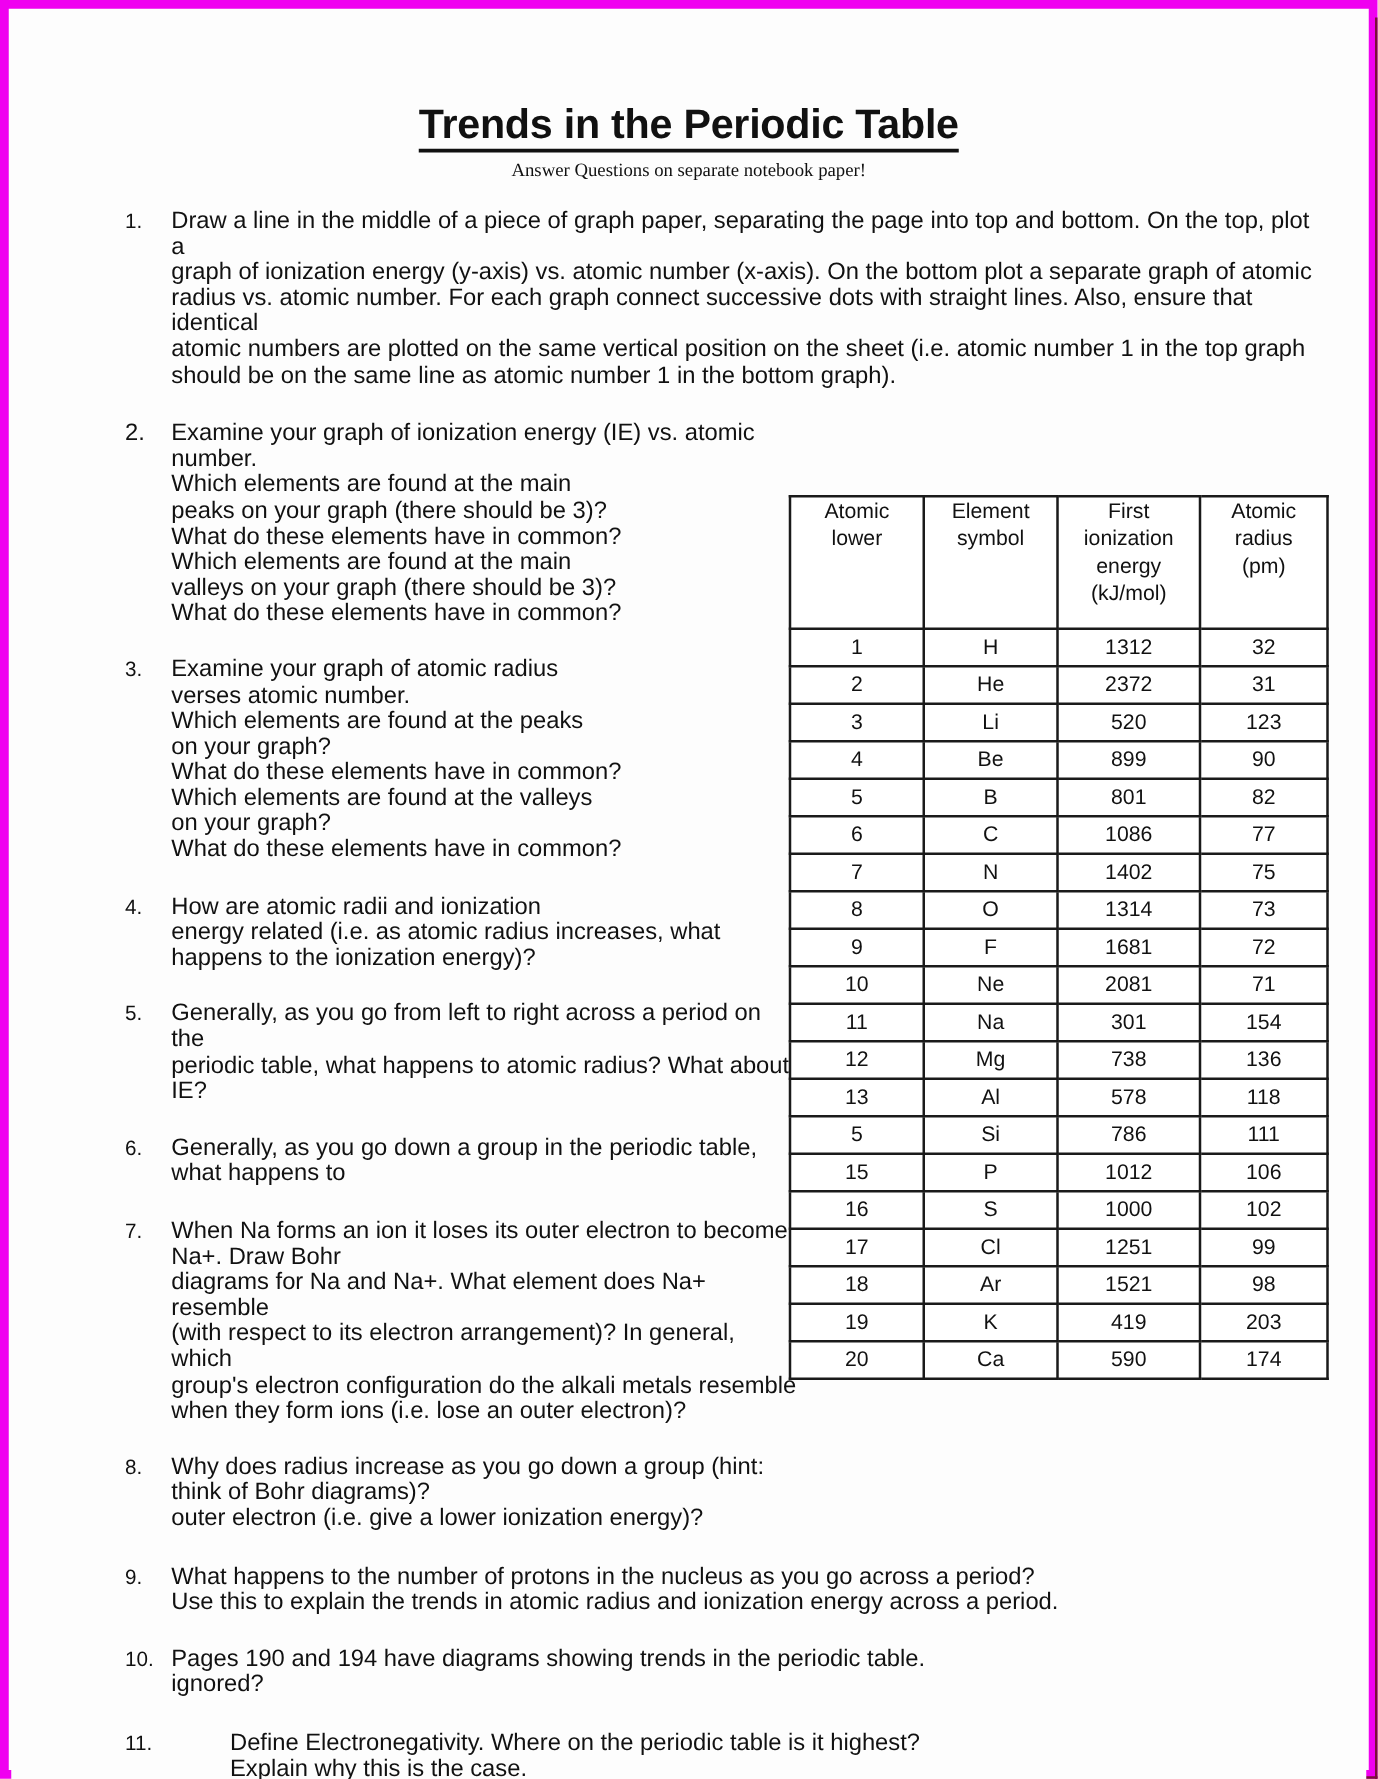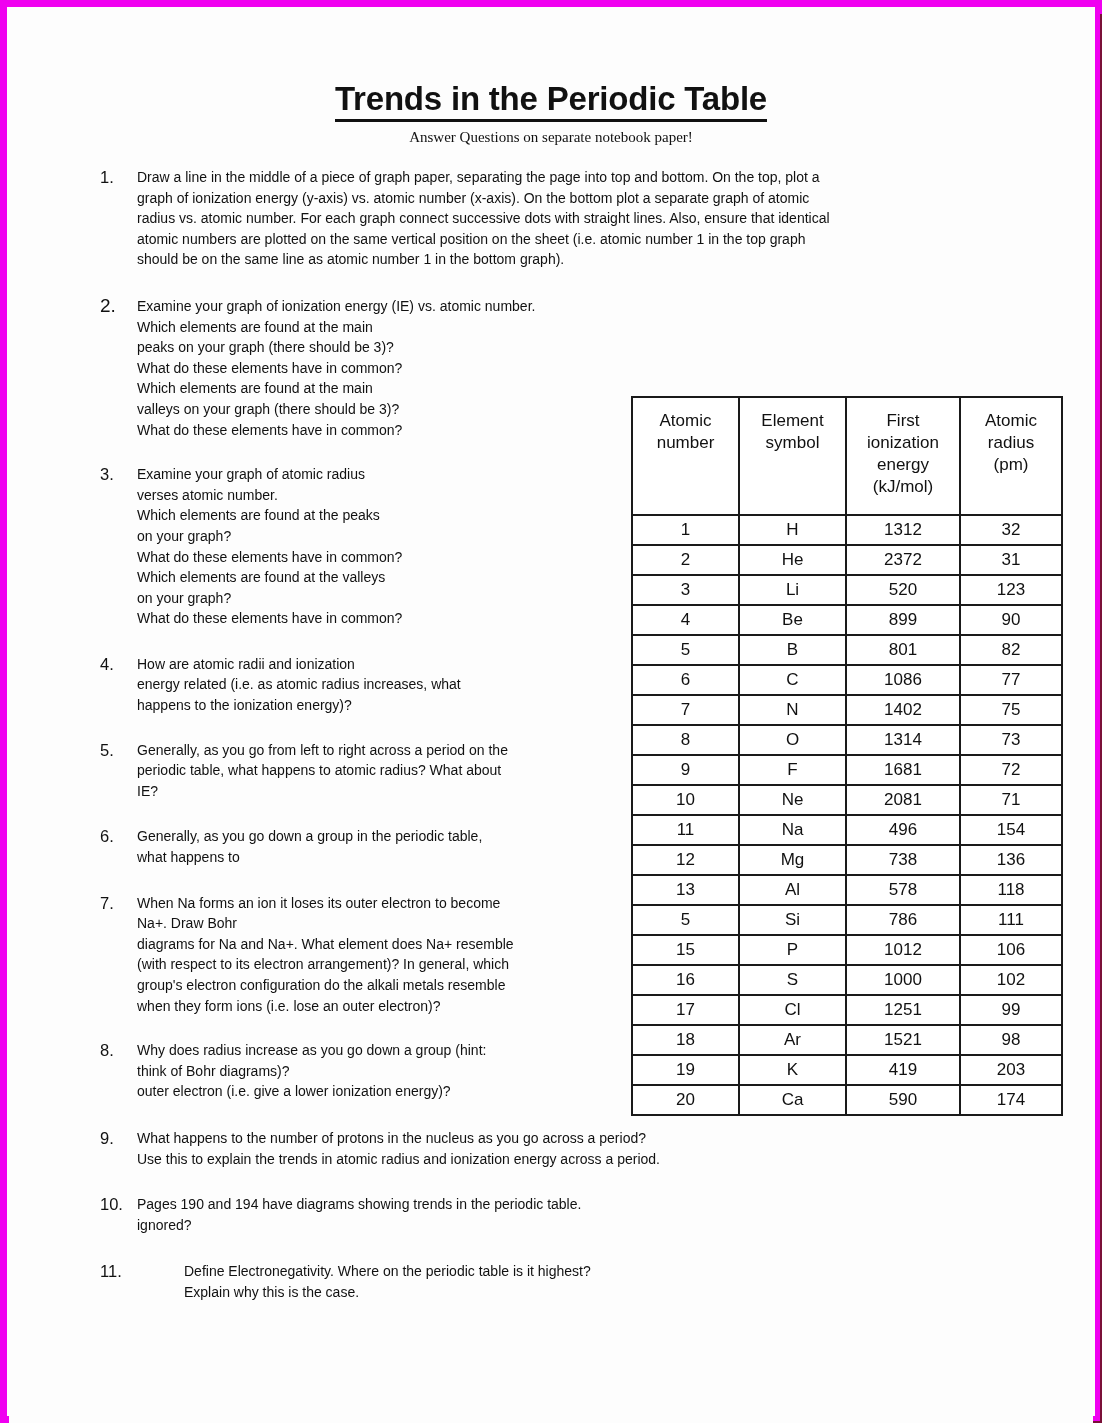--- a/index.html
+++ b/index.html
@@ -84,21 +84,21 @@
     line-height: 20.6px;
     text-align: left;
     padding-top: 0px;
   }
   .q-num.big {
     font-size: 19px;
     line-height: 20.6px;
   }
   .q-body {
     flex: 1 1 auto;
-    font-size: 14px;
+    font-size: 19px;
     line-height: 20.6px;
     white-space: pre-wrap;
   }
   .q-line {
     white-space: pre-wrap;
   }
 
   
   .narrow .q-body { max-width: 500px; }
   .wide .q-body  { max-width: 925px; }
@@ -118,21 +118,21 @@
     border: 2px solid #1a1a1a;
     text-align: center;
     font-family: "Liberation Sans", sans-serif;
     font-weight: normal;
     font-size: 17px;
     padding: 0;
   }
   table#data-table th {
     height: 104px;
     vertical-align: top;
-    padding-top: 12px;
+    padding-top: 0;
     line-height: 22px;
   }
   table#data-table td {
     height: 28px;
     line-height: 28px;
   }
   .col-num  { width: 105px; }
   .col-sym  { width: 105px; }
   .col-ie   { width: 112px; }
   .col-rad  { width: 100px; }
@@ -198,21 +198,21 @@
         <div class="q-body"><div class="q-line">Define Electronegativity. Where on the periodic table is it highest?</div><div class="q-line">Explain why this is the case.</div></div>
       </div>
     </div>
 
   <div id="data-table-wrap">
     <table id="data-table">
       <thead>
         <tr>
             <th class="col-num">
               <span class="th-stack">Atomic</span>
-              <span class="th-stack">number</span>
+              <span class="th-stack">lower</span>
             </th>
             <th class="col-sym">
               <span class="th-stack">Element</span>
               <span class="th-stack">symbol</span>
             </th>
             <th class="col-ie">
               <span class="th-stack">First</span>
               <span class="th-stack">ionization</span>
               <span class="th-stack">energy</span>
               <span class="th-stack">(kJ/mol)</span>
@@ -281,21 +281,21 @@
           </tr>
           <tr>
             <td class="col-num">10</td>
             <td class="col-sym">Ne</td>
             <td class="col-ie">2081</td>
             <td class="col-rad">71</td>
           </tr>
           <tr>
             <td class="col-num">11</td>
             <td class="col-sym">Na</td>
-            <td class="col-ie">496</td>
+            <td class="col-ie">301</td>
             <td class="col-rad">154</td>
           </tr>
           <tr>
             <td class="col-num">12</td>
             <td class="col-sym">Mg</td>
             <td class="col-ie">738</td>
             <td class="col-rad">136</td>
           </tr>
           <tr>
             <td class="col-num">13</td>

